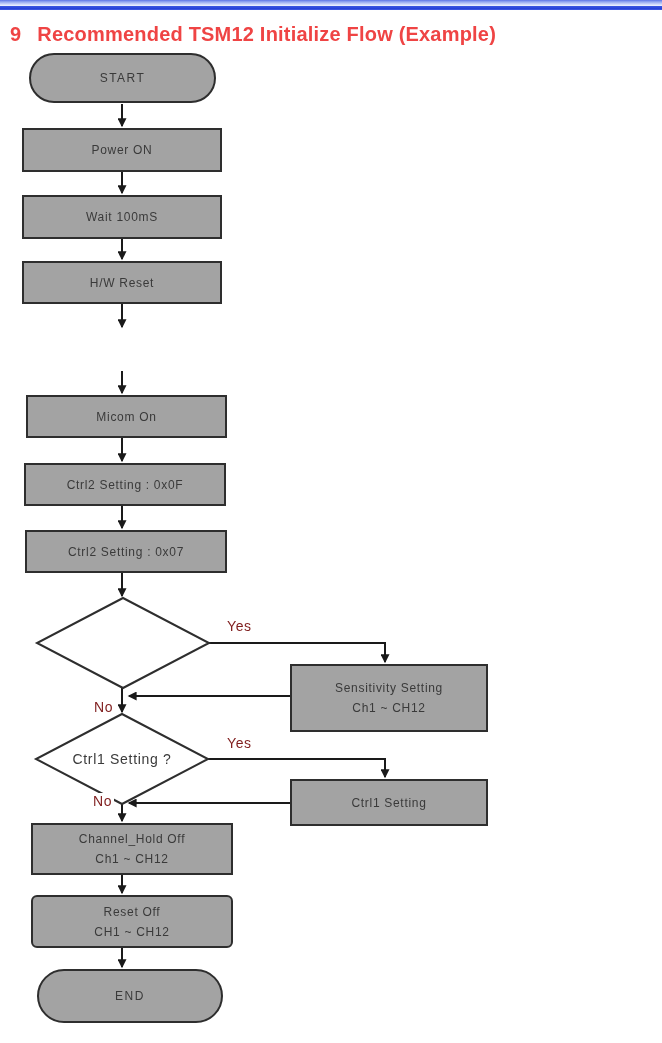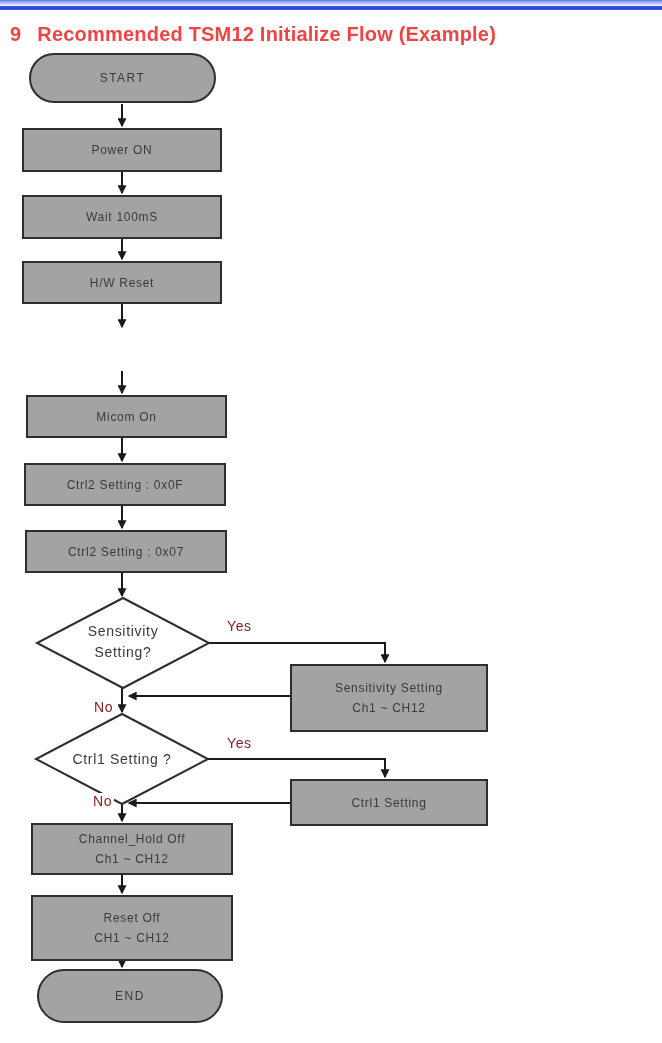--- a/index.html
+++ b/index.html
@@ -133,24 +133,20 @@
   </div>
 
   <div class="node" style="left:24px; top:463px; width:202px; height:43px;">
     <span>Ctrl2 Setting : 0x0F</span>
   </div>
 
   <div class="node" style="left:25px; top:530px; width:202px; height:43px;">
     <span>Ctrl2 Setting : 0x07</span>
   </div>
 
-  <div class="dtext" style="left:53px; top:621px; width:140px;">
-    <div>Sensitivity</div>
-    <div>Setting?</div>
-  </div>
 
   <span class="edge-label" style="left:225px; top:618px;">Yes</span>
   <span class="edge-label" style="left:92px; top:699px;">No</span>
 
   <div class="node" style="left:290px; top:664px; width:198px; height:68px;">
     <div>Sensitivity Setting</div>
     <div>Ch1 ~ CH12</div>
   </div>
 
   <div class="dtext" style="left:42px; top:749px; width:160px;">
@@ -162,21 +158,21 @@
 
   <div class="node" style="left:290px; top:779px; width:198px; height:47px;">
     <span>Ctrl1 Setting</span>
   </div>
 
   <div class="node" style="left:31px; top:823px; width:202px; height:52px;">
     <div>Channel_Hold Off</div>
     <div>Ch1 ~ CH12</div>
   </div>
 
-  <div class="node" style="left:31px; top:895px; width:202px; height:66px;">
+  <div class="node" style="left:31px; top:895px; width:202px; height:53px;border-radius:6px;">
     <div>Reset Off</div>
     <div>CH1 ~ CH12</div>
   </div>
 
   <div class="node stadium" style="left:37px; top:969px; width:186px; height:54px;">
     <span>END</span>
   </div>
 
 </div>
 

